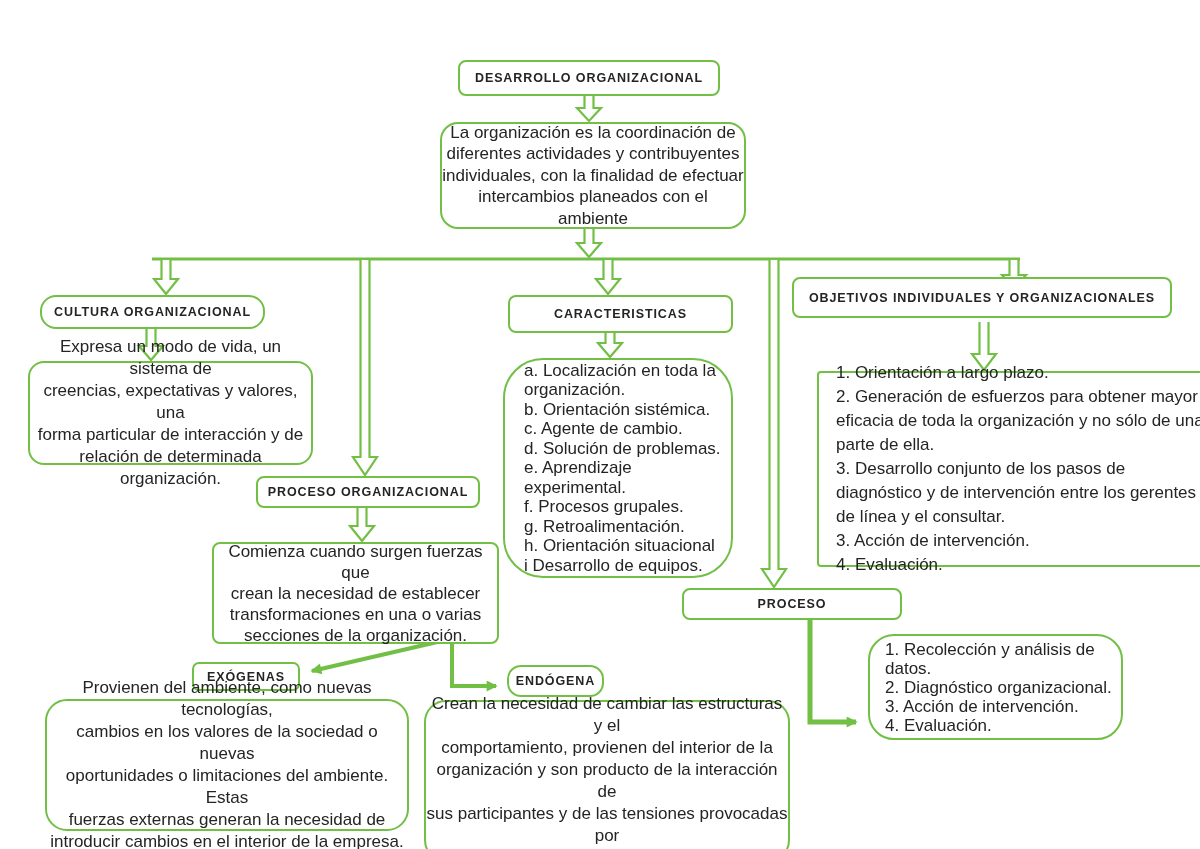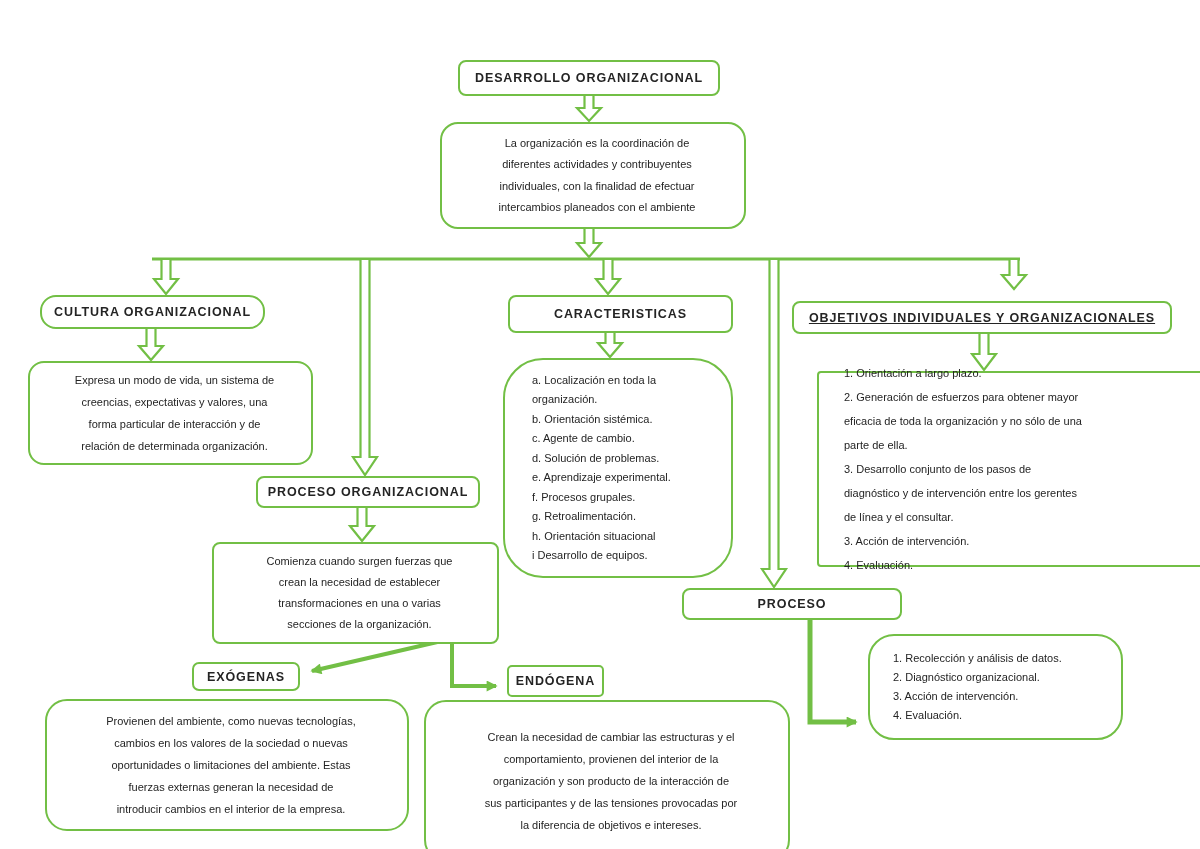--- a/index.html
+++ b/index.html
@@ -12,21 +12,21 @@
   .bus { stroke:var(--accent,#72bf45); stroke-width:3; fill:none; }
   .solid-link { stroke:var(--accent,#72bf45); fill:none; }
   .arrowhead-fill { fill:var(--accent,#72bf45); }
   .box {
     position:absolute; box-sizing:border-box; background:#ffffff;
     border:2px solid var(--accent,#72bf45); border-radius:8px;
     display:flex; align-items:center; justify-content:center; text-align:center;
   }
   .title-box { font-weight:bold; font-size:12.5px; letter-spacing:0.9px; }
   .tx { display:block; width:100%; white-space:pre-line; }
-  .text-box { font-size:11px; line-height:21px;padding-left:8px; }
+  .text-box { font-size:17px; line-height:21px; }
   .left .tx { text-align:left; }
 </style>
 </head>
 <body>
 
 <div class="canvas" style="color: rgb(36, 36, 36);">
 
   <svg class="connectors" viewBox="0 0 1200 849" xmlns="http://www.w3.org/2000/svg">
     <defs>
       <marker id="ah" viewBox="0 0 10 10" refX="8.5" refY="5" markerWidth="12" markerHeight="11" orient="auto" markerUnits="userSpaceOnUse">
@@ -84,21 +84,21 @@
 b. Orientación sistémica.
 c. Agente de cambio.
 d. Solución de problemas.
 e. Aprendizaje experimental.
 f. Procesos grupales.
 g. Retroalimentación.
 h. Orientación situacional
 i Desarrollo de equipos.</span>
   </div>
 
-  <div class="box title-box" style="left:792px;top:301px;width:380px;height:33px;text-decoration:underline;">
+  <div class="box title-box" style="left:792px;top:277px;width:380px;height:41px;">
     <span class="tx">OBJETIVOS INDIVIDUALES Y ORGANIZACIONALES</span>
   </div>
   <div class="box text-box left" style="left:817px;top:371px;width:416px;height:196px;border-radius:4px;line-height:24px;">
     <span class="tx" style="padding:0 8px 0 17px;">1. Orientación a largo plazo.
 2. Generación de esfuerzos para obtener mayor
 eficacia de toda la organización y no sólo de una
 parte de ella.
 3. Desarrollo conjunto de los pasos de
 diagnóstico y de intervención entre los gerentes
 de línea y el consultar.
@@ -120,21 +120,21 @@
     <span class="tx">EXÓGENAS</span>
   </div>
   <div class="box text-box" style="left:45px;top:699px;width:364px;height:132px;border-radius:22px;line-height:22px;">
     <span class="tx">Provienen del ambiente, como nuevas tecnologías,
 cambios en los valores de la sociedad o nuevas
 oportunidades o limitaciones del ambiente. Estas
 fuerzas externas generan la necesidad de
 introducir cambios en el interior de la empresa.</span>
   </div>
 
-  <div class="box title-box" style="left:507px;top:665px;width:97px;height:32px;border-radius:5px;">
+  <div class="box title-box" style="left:507px;top:665px;width:97px;height:32px;border-radius:14px;">
     <span class="tx">ENDÓGENA</span>
   </div>
   <div class="box text-box" style="left:424px;top:700px;width:366px;height:162px;border-radius:22px;line-height:22px;">
     <span class="tx">Crean la necesidad de cambiar las estructuras y el
 comportamiento, provienen del interior de la
 organización y son producto de la interacción de
 sus participantes y de las tensiones provocadas por
 la diferencia de objetivos e intereses.</span>
   </div>
 

